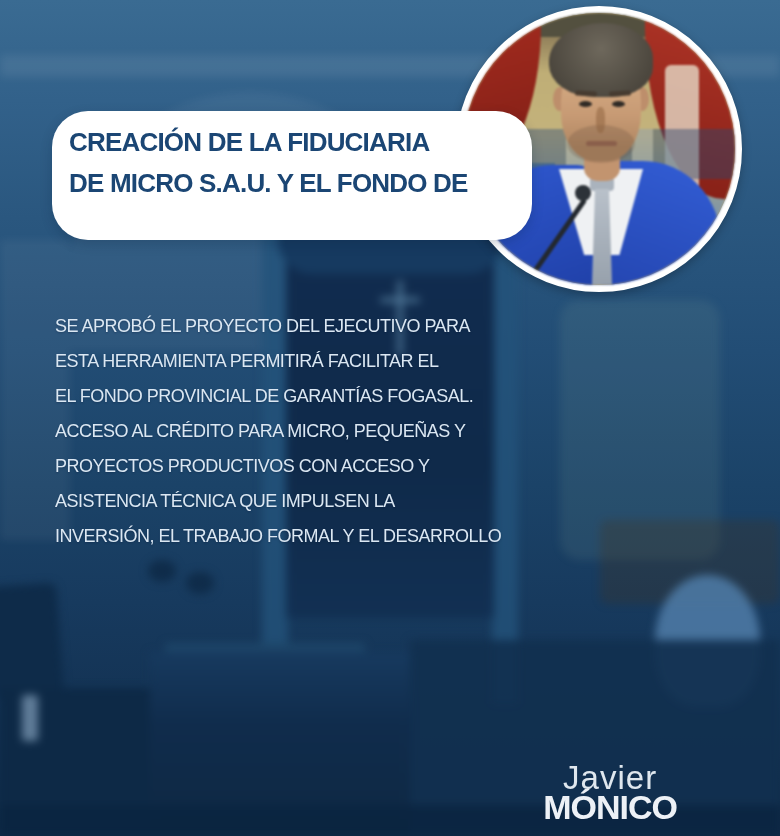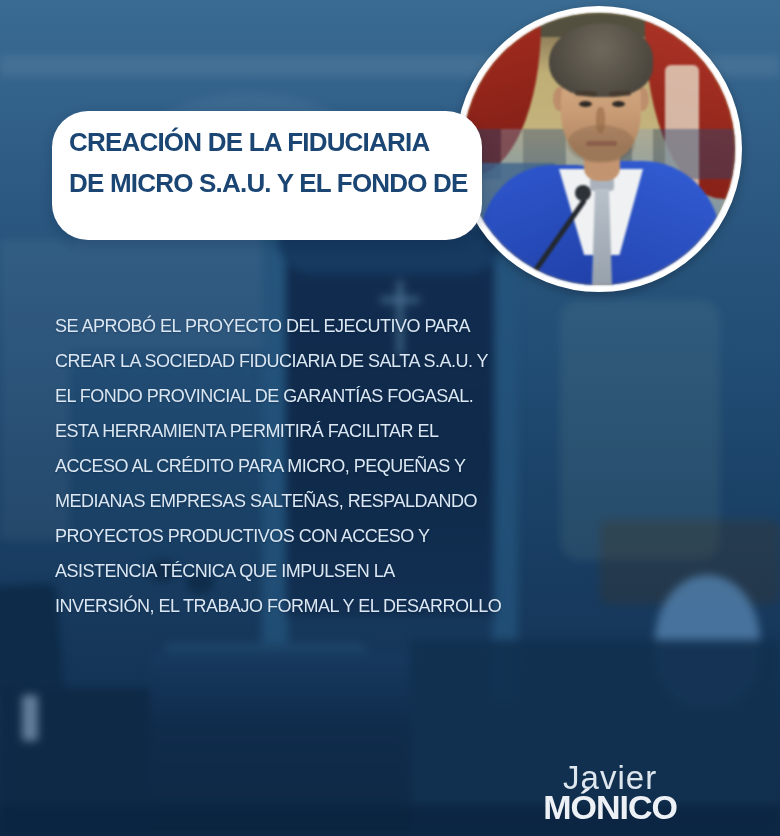--- a/index.html
+++ b/index.html
@@ -64,21 +64,21 @@
   .ph-brow{top:78px;width:22px;height:5px;background:#473b30;border-radius:3px;}
   .ph-eye{top:88px;width:13px;height:6px;background:#2f2a25;border-radius:50%;}
   .ph-nose{left:133px;top:94px;width:9px;height:26px;background:rgba(140,95,60,.5);border-radius:40%;}
   .ph-mouth{left:123px;top:128px;width:31px;height:5px;background:#8a5f4b;border-radius:3px;}
   .ph-stubble{left:104px;top:112px;width:68px;height:38px;background:rgba(90,70,55,.22);border-radius:50%;}
   .ph-mic-rod{left:122px;top:184px;width:122px;height:5px;background:#23282e;border-radius:3px;
     transform:rotate(125deg);transform-origin:0 50%;}
   .ph-mic-tip{left:112px;top:172px;width:16px;height:16px;background:#2c3238;border-radius:50%;}
 
   
-  #title-card{left:52px;top:111px;width:430px;height:129px;background:#ffffff;border-radius:36px;z-index:3;
+  #title-card{left:52px;top:111px;width:480px;height:129px;background:#ffffff;border-radius:36px;z-index:3;
     box-shadow:0 4px 12px rgba(10,30,60,.22);padding:11px 8px 0 17px;box-sizing:border-box;}
   .title-line{font-weight:bold;font-size:26px;line-height:41px;letter-spacing:-0.8px;color:#1b4674;white-space:nowrap;}
 
   
   #body-text{left:55px;top:309px;width:660px;z-index:3;}
   .body-line{font-size:18px;line-height:35px;letter-spacing:-0.5px;color:#dbe7f2;white-space:nowrap;
     text-shadow:0 1px 2px rgba(10,30,60,.35);}
 
   
   #signature{right:103px;bottom:12px;z-index:3;display:flex;flex-direction:column;align-items:center;}
@@ -145,25 +145,23 @@
     </div>
   </div>
 
   <div id="title-card" class="abs">
     <div class="title-line">CREACIÓN DE LA FIDUCIARIA</div>
     <div class="title-line">DE MICRO S.A.U. Y EL FONDO DE</div>
   </div>
 
   <div id="body-text" class="abs">
     <div class="body-line">SE APROBÓ EL PROYECTO DEL EJECUTIVO PARA</div>
-    <div class="body-line">CREAR LA SOCIEDAD FIDUCIARIA DE SALTA S.A.U. Y</div>
+    <div class="body-line">ESTA HERRAMIENTA PERMITIRÁ FACILITAR EL</div>
     <div class="body-line">EL FONDO PROVINCIAL DE GARANTÍAS FOGASAL.</div>
-    <div class="body-line">ESTA HERRAMIENTA PERMITIRÁ FACILITAR EL</div>
     <div class="body-line">ACCESO AL CRÉDITO PARA MICRO, PEQUEÑAS Y</div>
-    <div class="body-line">MEDIANAS EMPRESAS SALTEÑAS, RESPALDANDO</div>
     <div class="body-line">PROYECTOS PRODUCTIVOS CON ACCESO Y</div>
     <div class="body-line">ASISTENCIA TÉCNICA QUE IMPULSEN LA</div>
     <div class="body-line">INVERSIÓN, EL TRABAJO FORMAL Y EL DESARROLLO</div>
   </div>
 
   <div id="signature" class="abs">
     <div id="sig-first">Javier</div>
     <div id="sig-last">MÓNICO</div>
   </div>
 

